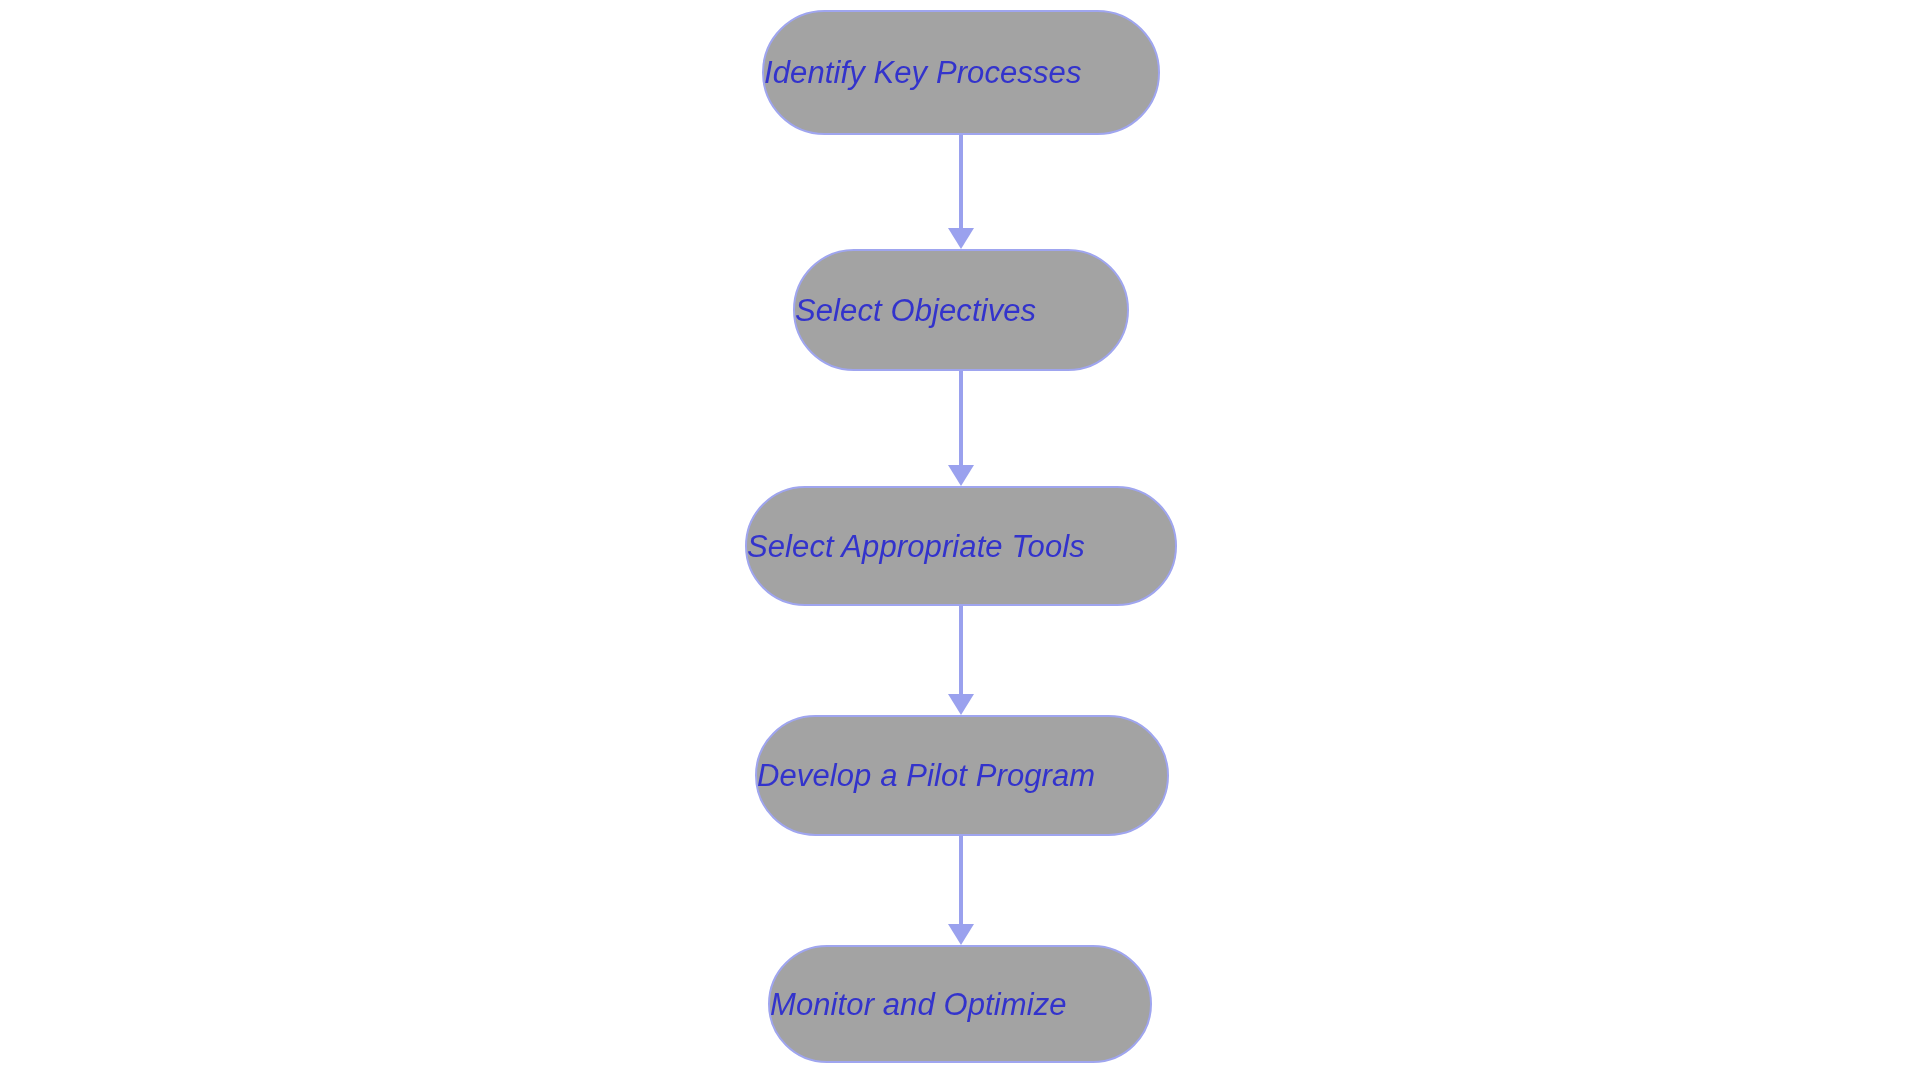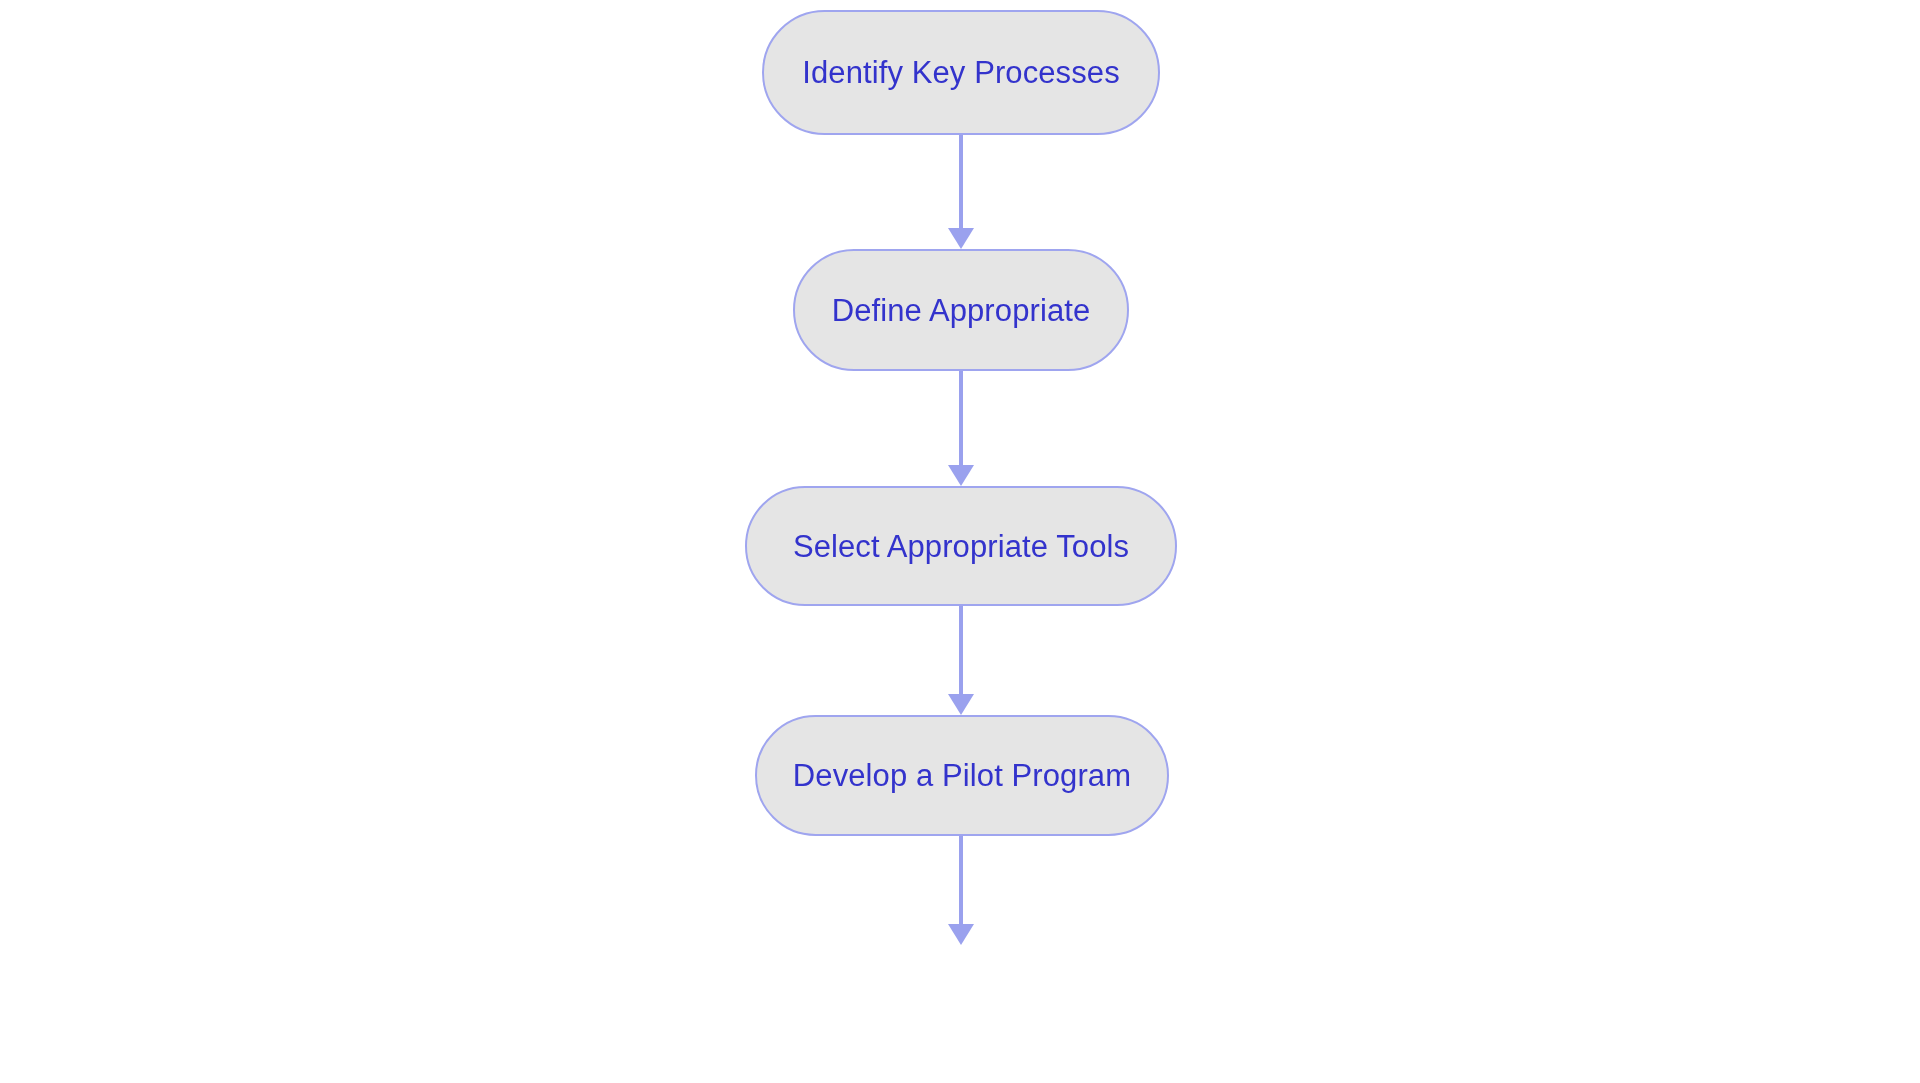--- a/index.html
+++ b/index.html
@@ -21,25 +21,26 @@
     height: 1083px;
     background: #ffffff;
   }
 
   
   .flow-node {
     position: absolute;
     box-sizing: border-box;
     display: flex;
     align-items: center;
-    justify-content: center;
-    background: #e5e5e5;
+    justify-content: flex-start;
+    background: #a3a3a3;
     border: 2px solid #9fa5ef;
     border-radius: 999px;
     user-select: none;
+    font-style: italic;
   }
   .flow-node-label {
     font-size: 31px;
     font-weight: 400;
     color: #3333cc;
     letter-spacing: 0.1px;
     white-space: nowrap;
     line-height: 1;
   }
 
@@ -90,25 +91,28 @@
   <div class="flow-edge" style="left:941px; top:836px; width:40px; height:109px;">
     <div class="flow-edge-line" style="height:88px;"></div>
     <div class="flow-edge-arrowhead" style="top:88px;"></div>
   </div>
 
   <div class="flow-node" style="left:762px; top:10px; width:398px; height:125px;">
     <span class="flow-node-label">Identify Key Processes</span>
   </div>
 
   <div class="flow-node" style="left:793px; top:249px; width:336px; height:122px;">
-    <span class="flow-node-label">Define Appropriate</span>
+    <span class="flow-node-label">Select Objectives</span>
   </div>
 
   <div class="flow-node" style="left:755px; top:715px; width:414px; height:121px;">
     <span class="flow-node-label">Develop a Pilot Program</span>
   </div>
 
   <div class="flow-node" style="left:745px; top:486px; width:432px; height:120px;">
     <span class="flow-node-label">Select Appropriate Tools</span>
   </div>
 
+  <div class="flow-node" style="left:768px; top:945px; width:384px; height:118px;">
+    <span class="flow-node-label">Monitor and Optimize</span>
+  </div>
 
 </div>
 
 </body></html>

